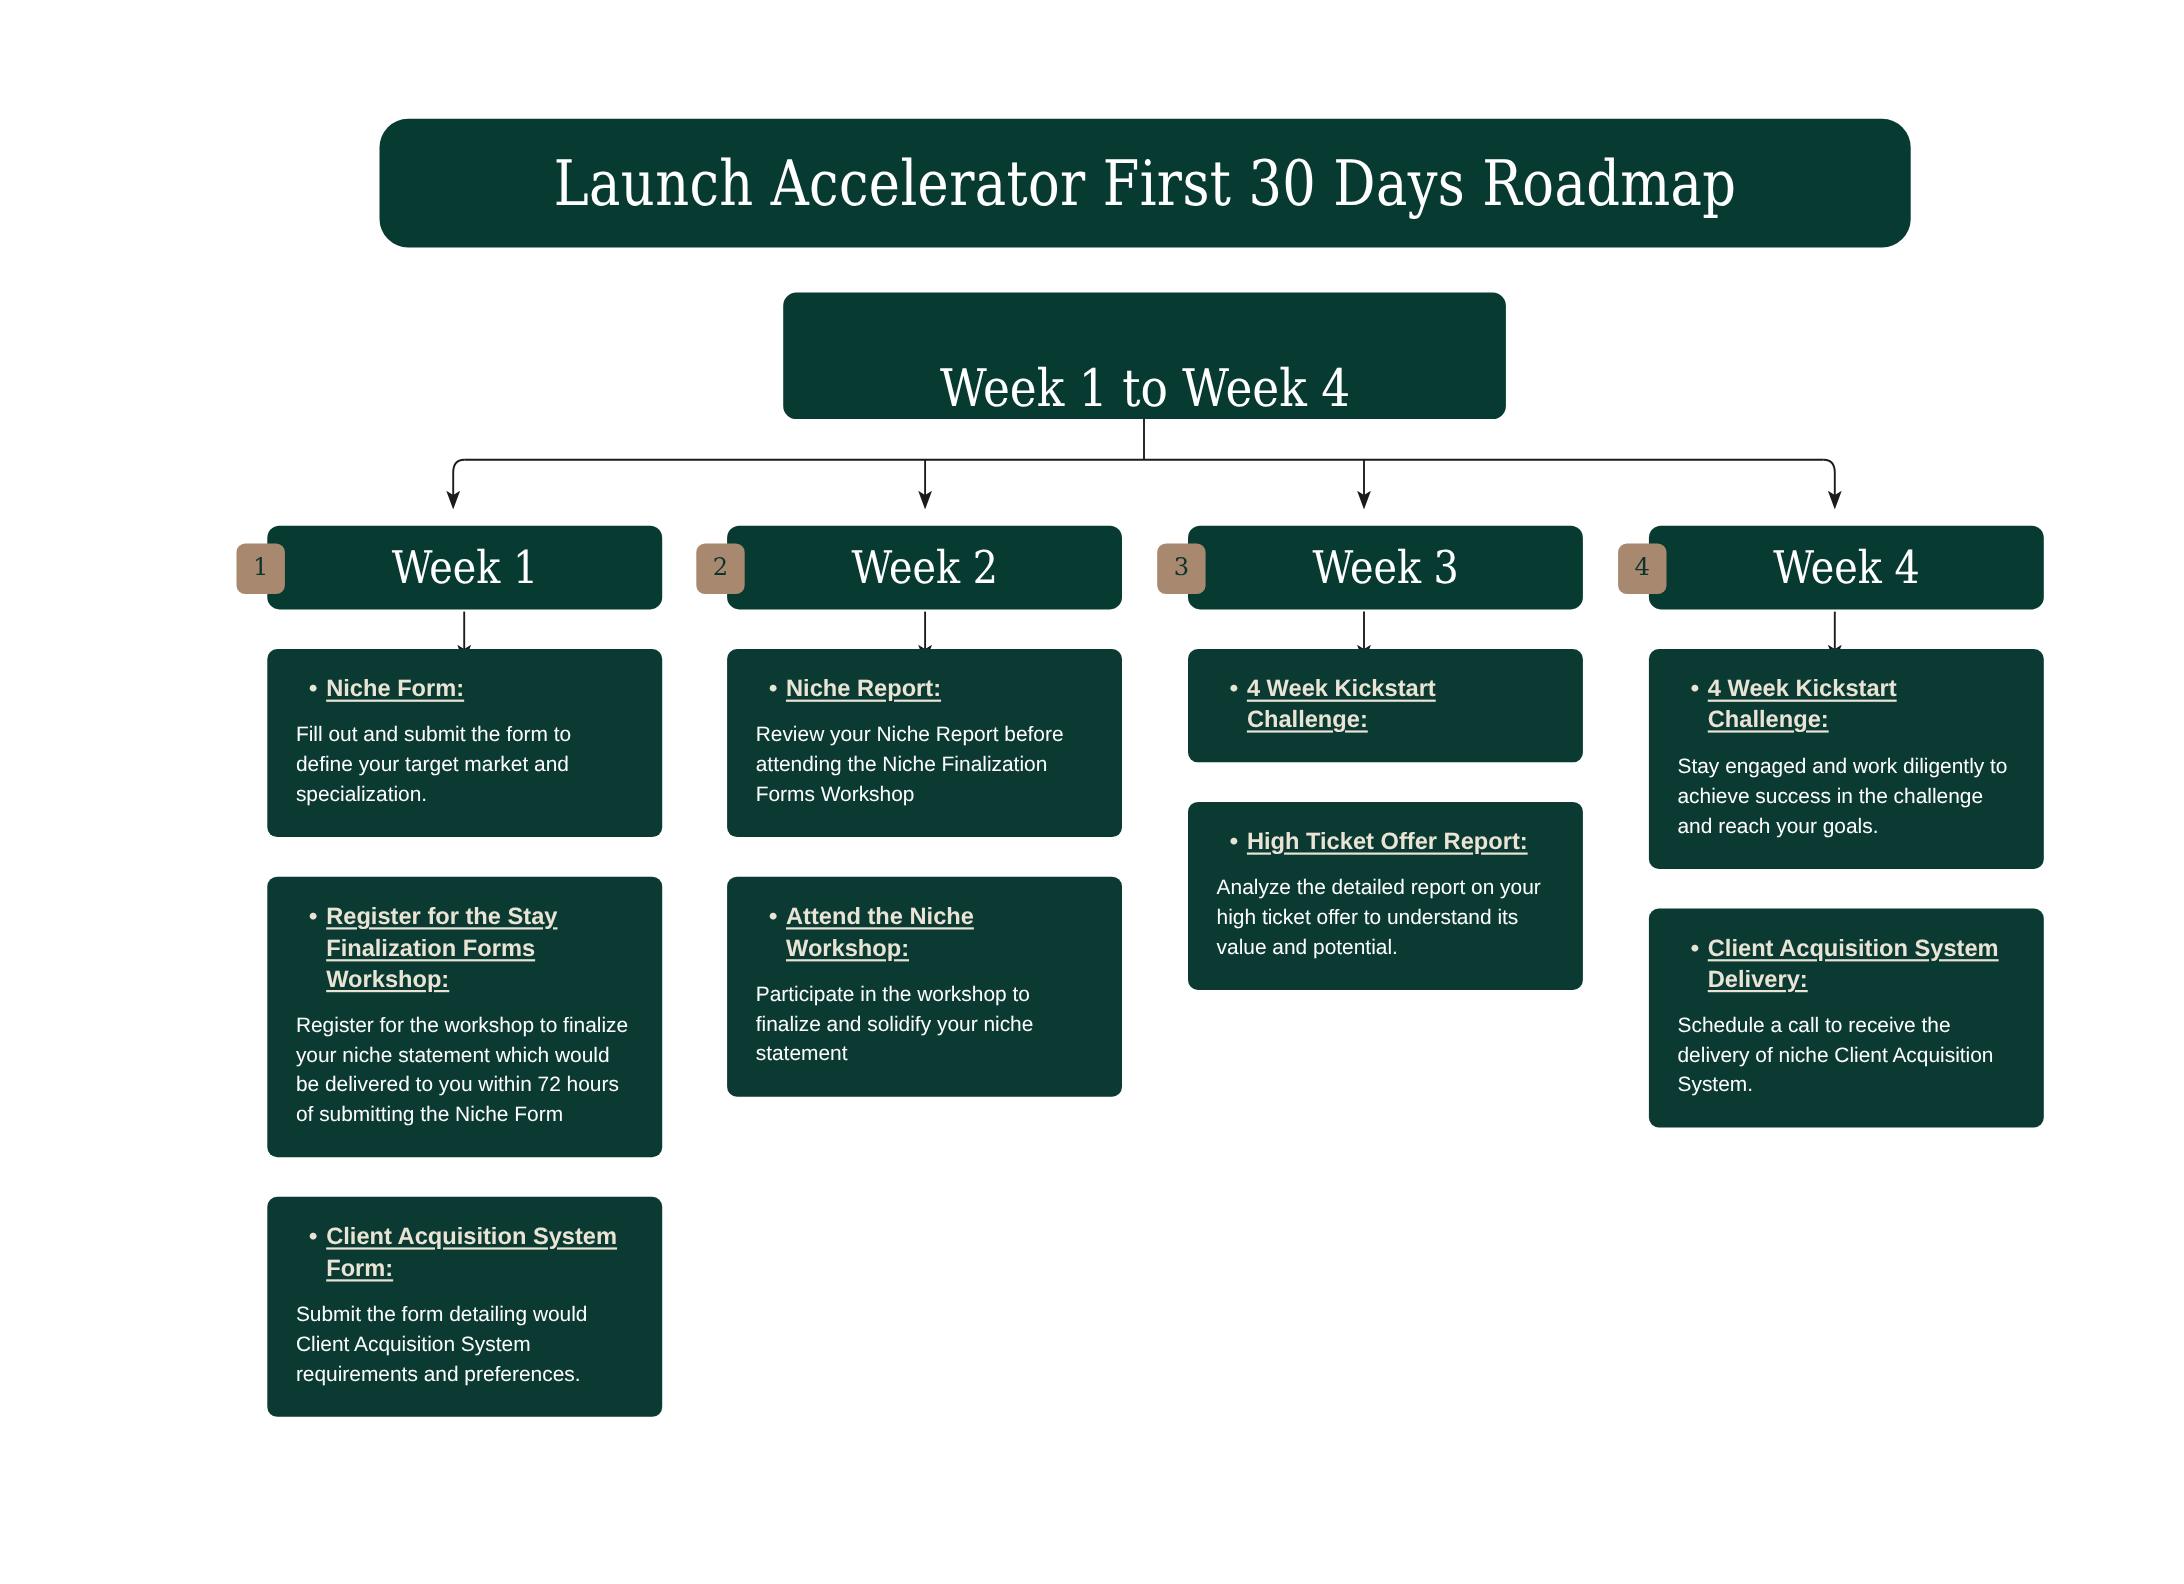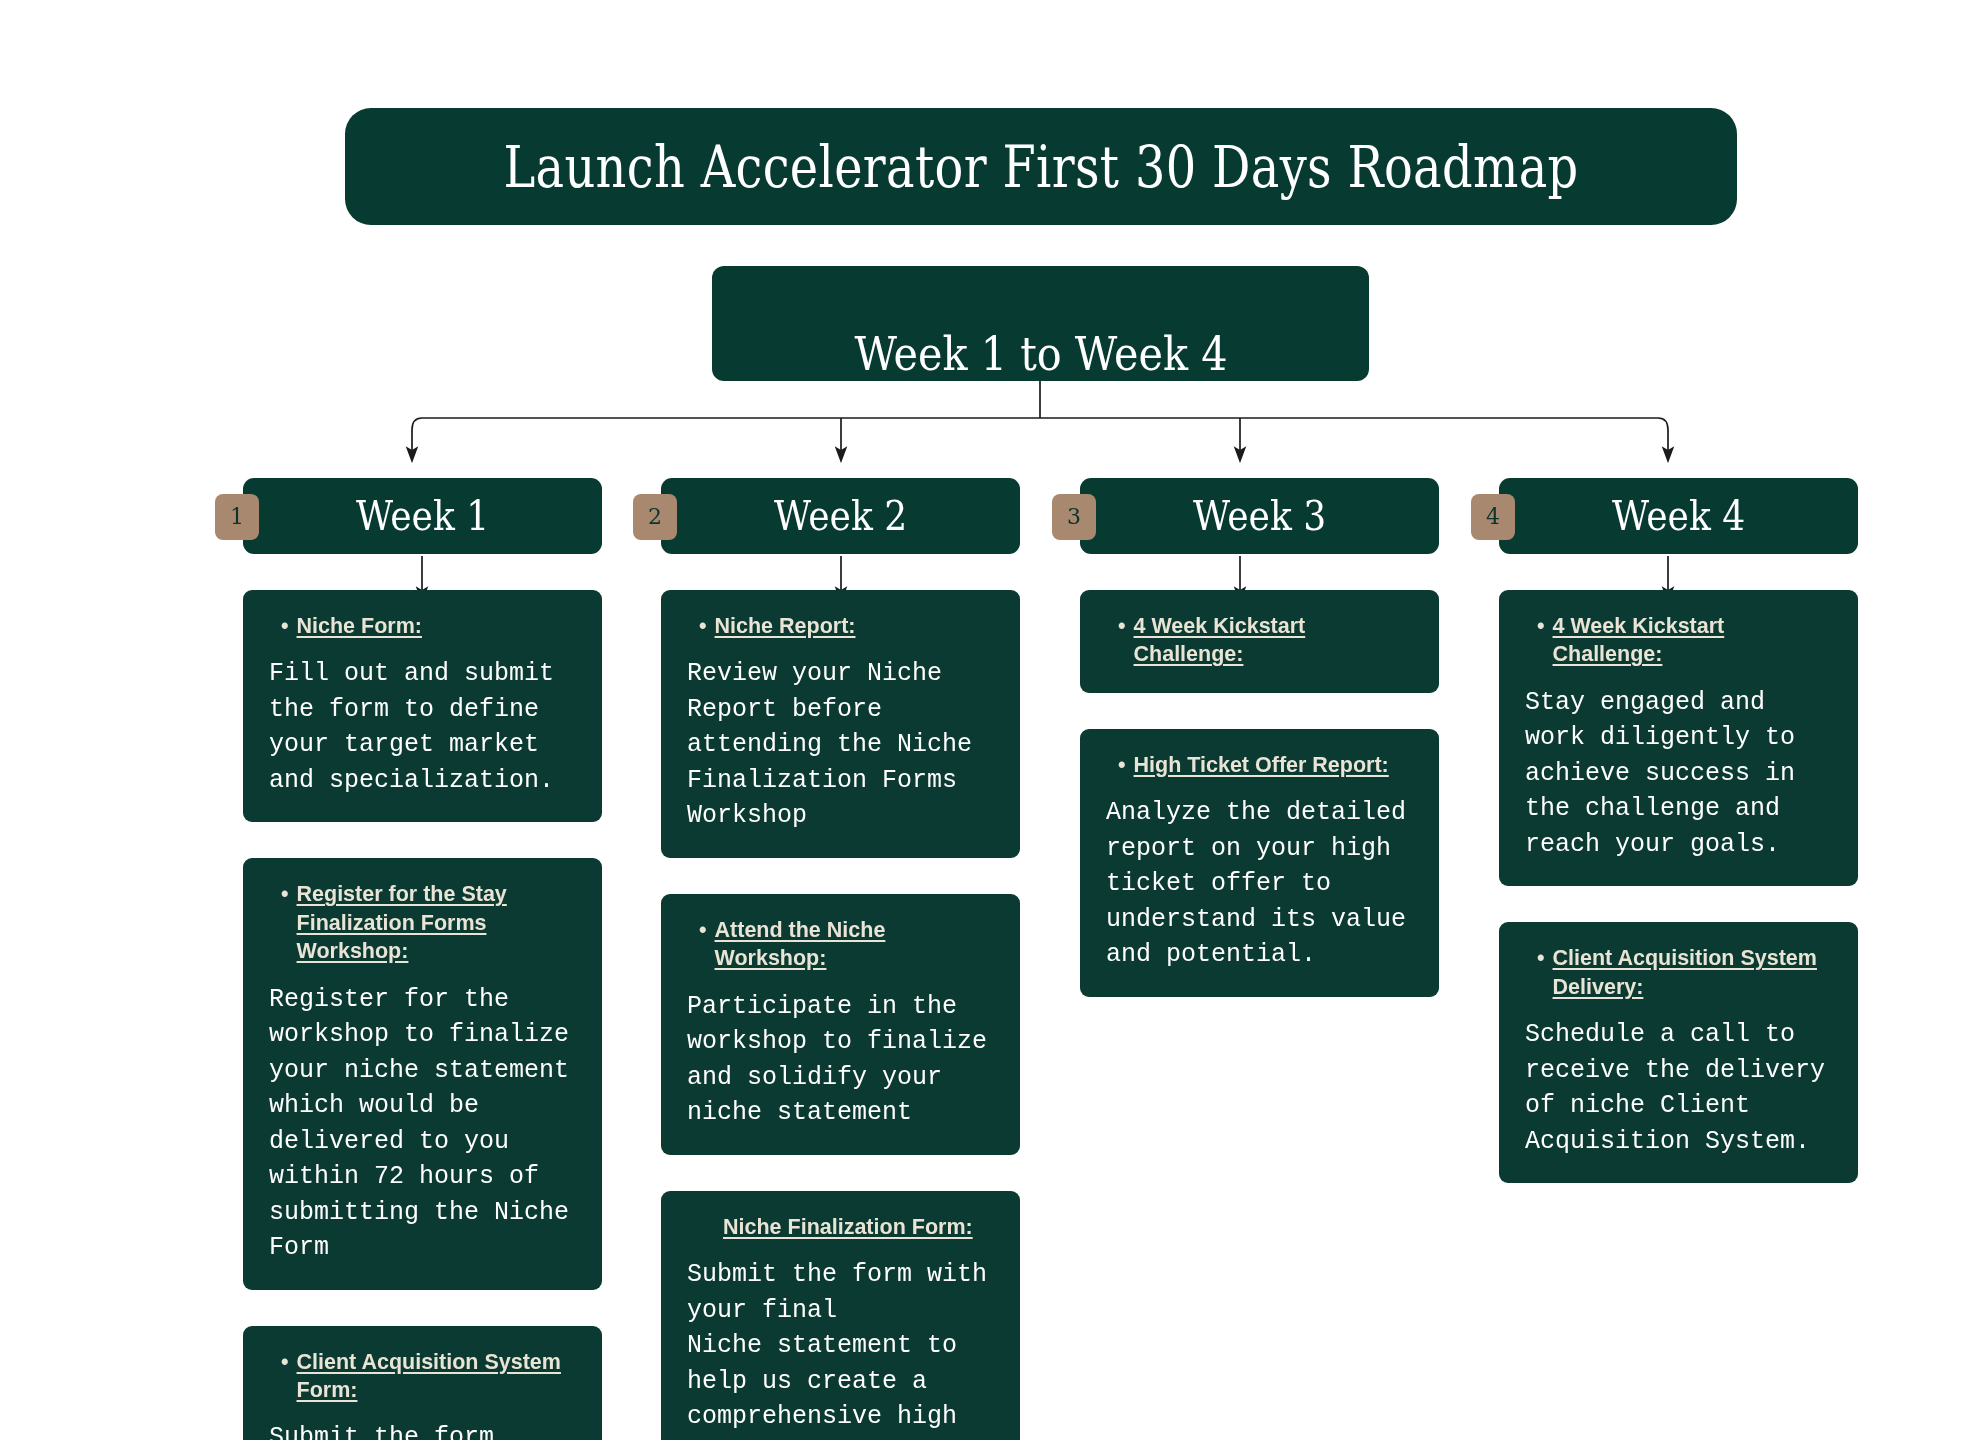--- a/index.html
+++ b/index.html
@@ -155,25 +155,24 @@
     text-decoration: underline;
     text-underline-offset: 3px;
   }
   .card-heading.no-bullet {
     padding-left: 36px;
   }
 
   .card-body {
     margin-top: 16px;
     color: #ffffff;
-    font-size: 25px;
+    font-size: 19px;
     font-weight: 400;
     line-height: 1.42;
     white-space: pre-line;
-    font-family: Liberation Mono, monospace;
   }
 
   .gap-1 { height: 36px; }
 </style>
 </head>
 <body>
 
 <div id="canvas">
 
   <svg id="connectors" viewBox="0 0 1985 1440" width="1985" height="1440">
@@ -271,27 +270,20 @@
     <div class="card">
       <div class="card-heading">
         <span class="bullet">•</span>
         <span class="heading-text">Attend the Niche Workshop:</span>
       </div>
       <div class="card-body">Participate in the workshop to finalize and solidify your niche statement</div>
     </div>
 
     <div class="gap-1"></div>
 
-    <div class="card">
-      <div class="card-heading no-bullet">
-        <span class="heading-text">Niche Finalization Form:</span>
-      </div>
-      <div class="card-body">Submit the form with your final
-Niche statement to help us create a comprehensive high ticket offer report for you.</div>
-    </div>
   </div>
 
   <div class="column col-3">
     <div class="week-header">
       <div class="badge">
         <span class="badge-num">3</span>
       </div>
       <span class="week-label">Week 3</span>
     </div>
 

